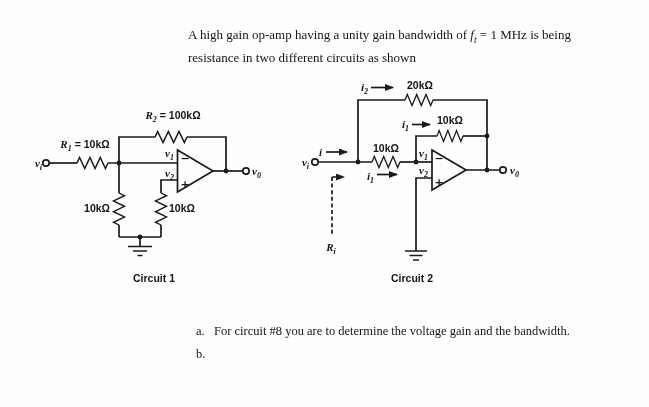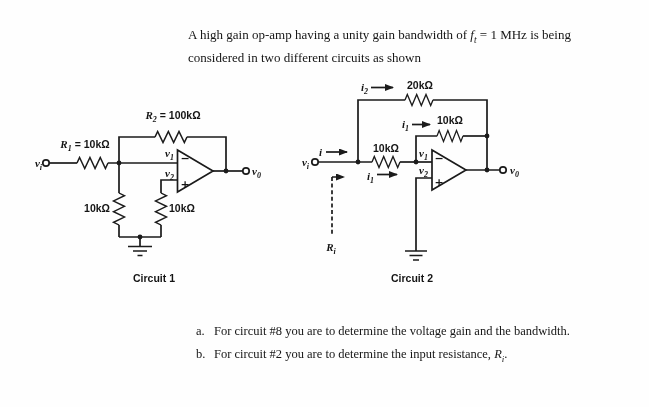--- a/index.html
+++ b/index.html
@@ -125,25 +125,24 @@
     <text class="sign" x="439" y="162" text-anchor="middle">−</text>
     <text class="sign" x="439" y="186" text-anchor="middle">+</text>
     <text class="sym" x="510" y="174"><tspan>v</tspan><tspan class="sub" dy="2.5">0</tspan></text>
     <text class="sym" x="331" y="251" text-anchor="middle"><tspan>R</tspan><tspan class="sub" dy="2.5">i</tspan></text>
     <text class="cap" x="412" y="282" text-anchor="middle">Circuit 2</text>
   </g>
 </svg>
 
 <div class="hdr">
   <div><span>A high gain op-amp having a unity gain bandwidth of </span><span class="itv">f</span><sub class="itv">t</sub><span> = 1 MHz is being</span></div>
-  <div>considered in two different circuits as shown</div>
+  <div>resistance in two different circuits as shown</div>
 </div>
 
 <div class="qs">
   <div class="qrow">
     <span class="qletter">a.</span>
     <span>For circuit #8 you are to determine the voltage gain and the bandwidth.</span>
   </div>
   <div class="qrow">
     <span class="qletter">b.</span>
-    <span><span>For circuit #2 you are to determine the input resistance, </span><span class="itv">R</span><sub class="itv">i</sub><span>.</span></span>
   </div>
 </div>
 
 </body></html>

